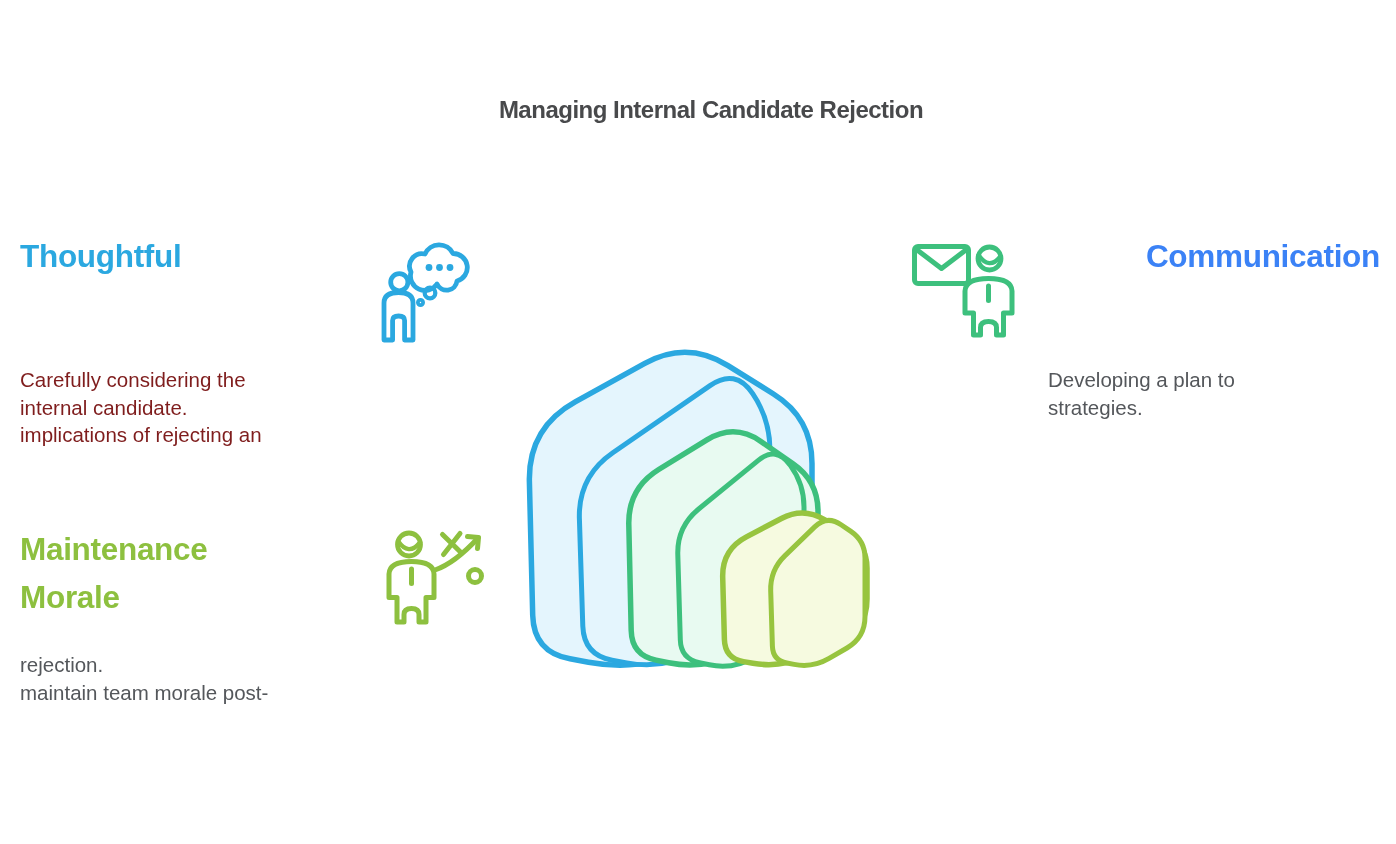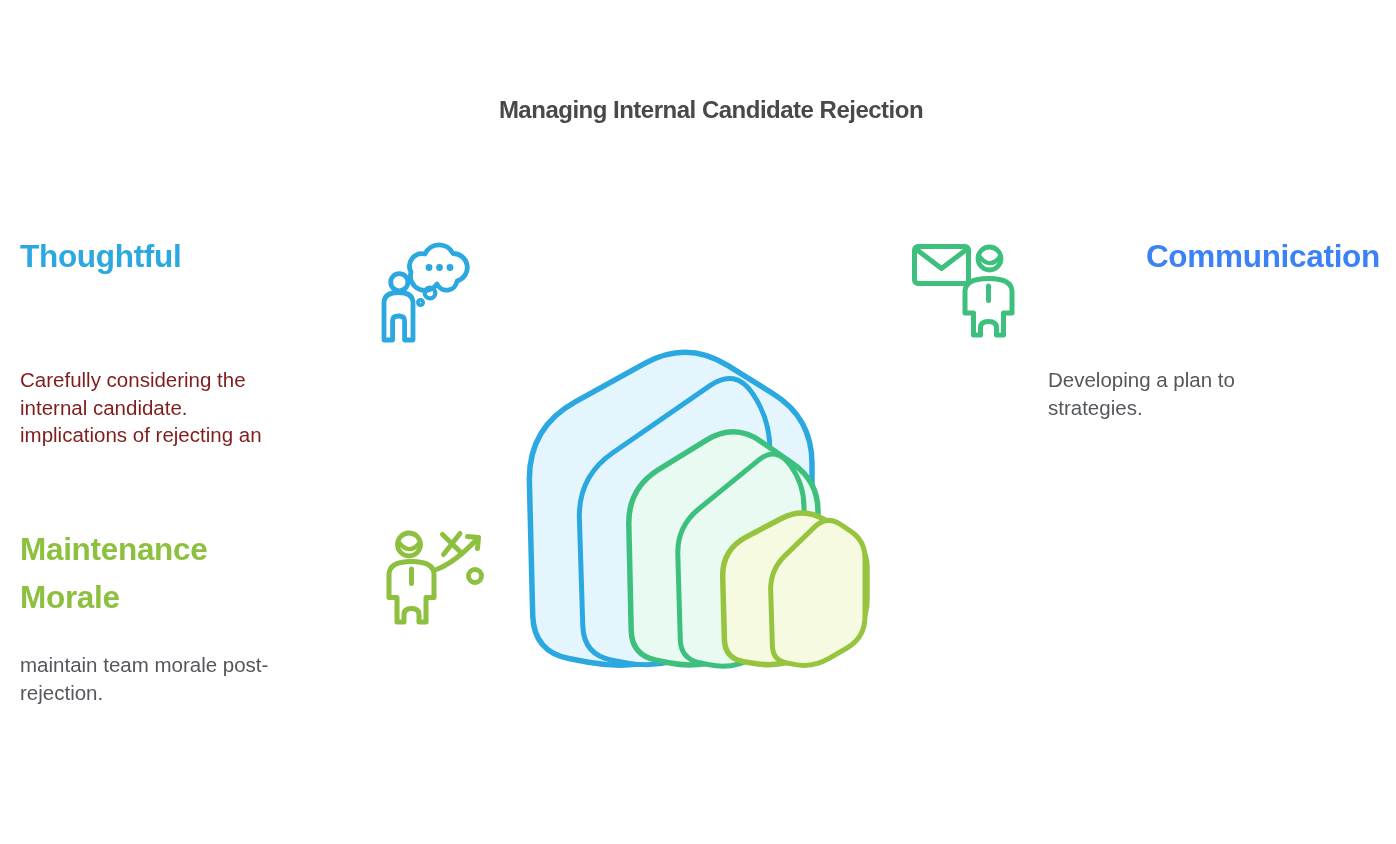--- a/index.html
+++ b/index.html
@@ -80,22 +80,22 @@
     <path d="M 60,78 L 60,56 Q 60.5,43.5 83.5,43.5 Q 106.5,43.5 107,56 L 107,78 L 98.5,78 L 98.5,100 L 91.5,100 L 91.5,92.5 Q 91.5,86.5 83.5,86.5 Q 75.5,86.5 75.5,92.5 L 75.5,100 L 68.5,100 L 68.5,78 Z"></path>
     <path d="M 83.5,51 L 83.5,65.5"></path>
   </svg>
 </span>
 
 <div class="sec-heading align-r" style="left: 20px; top: 525px; width: 338px; color: rgb(141, 192, 63);">
   <div>Maintenance</div>
   <div>Morale</div>
 </div>
 <div class="sec-body align-r" style="left: 20px; top: 651px; width: 338px; color: rgb(84, 87, 91);">
+  <div>rejection.</div>
   <div>maintain team morale post-</div>
-  <div>rejection.</div>
 </div>
 <span class="icon-box" style="left: 385px; top: 525px; color: rgb(141, 192, 63);">
   <svg width="105" height="105" viewBox="0 0 105 105" fill="none" stroke="currentColor" stroke-width="5" stroke-linecap="round" stroke-linejoin="round">
     <circle cx="24" cy="19.5" r="11.5" stroke-width="4.8"></circle>
     <path d="M 13,16 Q 23.5,31.5 35,17.5" stroke-width="4.4"></path>
     <path d="M 4,72.5 L 4,49 Q 4.5,36.5 26.5,36.5 Q 48.5,36.5 49,49 L 49,72.5 L 41,72.5 L 41,97 L 34,97 L 34,89.5 Q 34,83.5 26.5,83.5 Q 19,83.5 19,89.5 L 19,97 L 12,97 L 12,72.5 Z"></path>
     <path d="M 26.5,44 L 26.5,58.5"></path>
     <path d="M 57.5,9.5 L 76.5,28 M 75,8.5 L 58.5,29.5"></path>
     <path d="M 50,45 Q 70,38 93,13"></path>
     <path d="M 82.5,11.5 L 93.5,12.5 L 92.5,23.5"></path>

